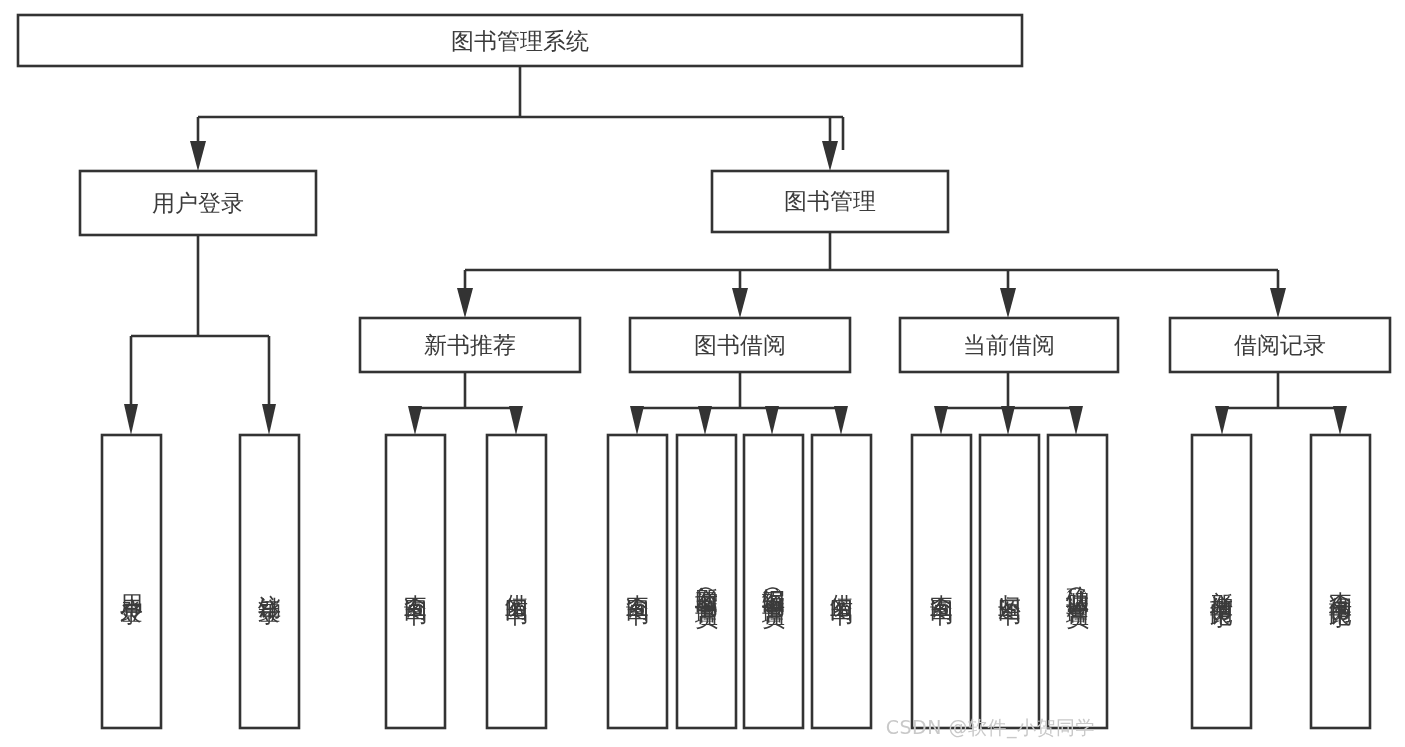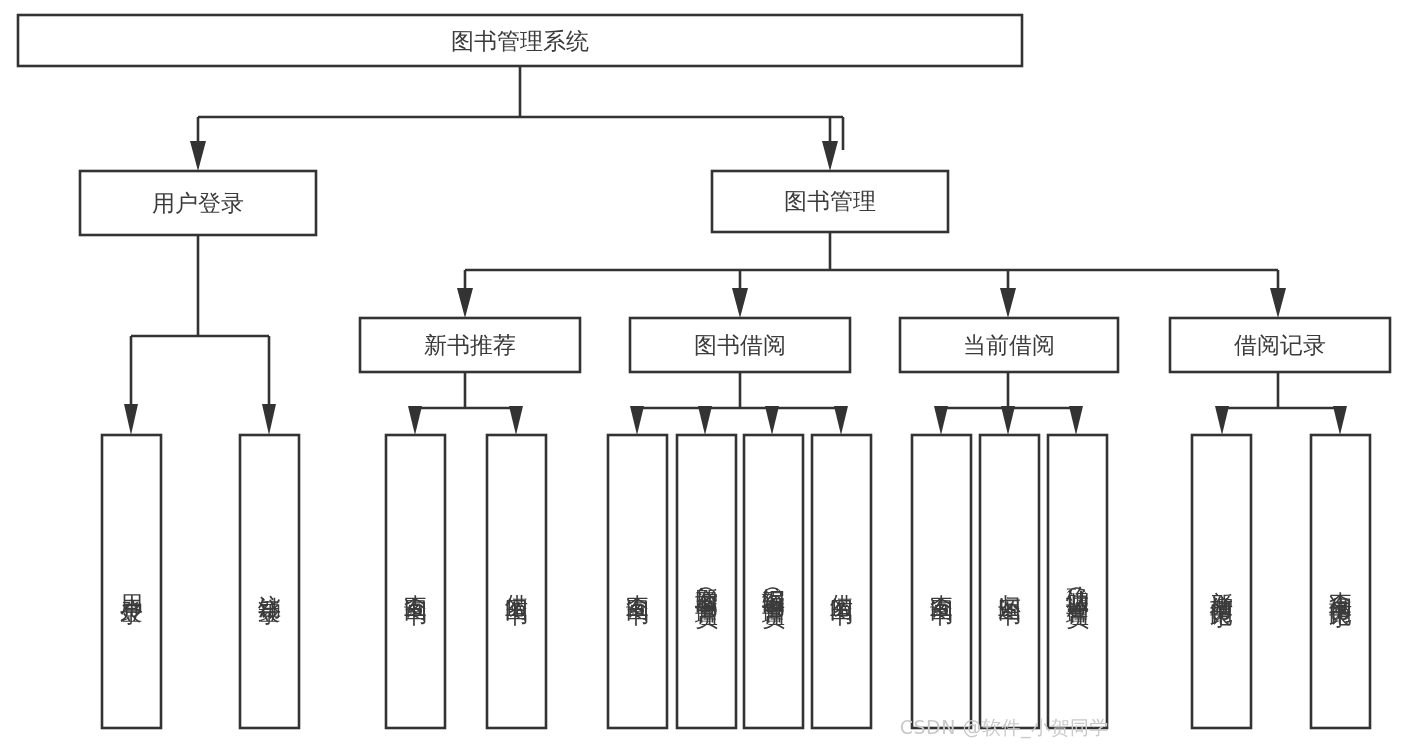--- a/index.html
+++ b/index.html
@@ -60,21 +60,21 @@
     letter-spacing: 3px;
     color: #3b3b3b;
     font-family: "DejaVu Sans", "Liberation Sans", sans-serif;
     font-size: 23px;
     line-height: 1;
     pointer-events: none;
     white-space: nowrap;
   }
   .watermark {
     position: absolute;
-    right: 8px;
+    right: 22px;
     bottom: 6px;
     color: #c9c9c9;
     font-family: "DejaVu Sans", "Liberation Sans", sans-serif;
     font-size: 19px;
     letter-spacing: 0.5px;
     white-space: nowrap;
   }
 </style>
 </head>
 <body>

